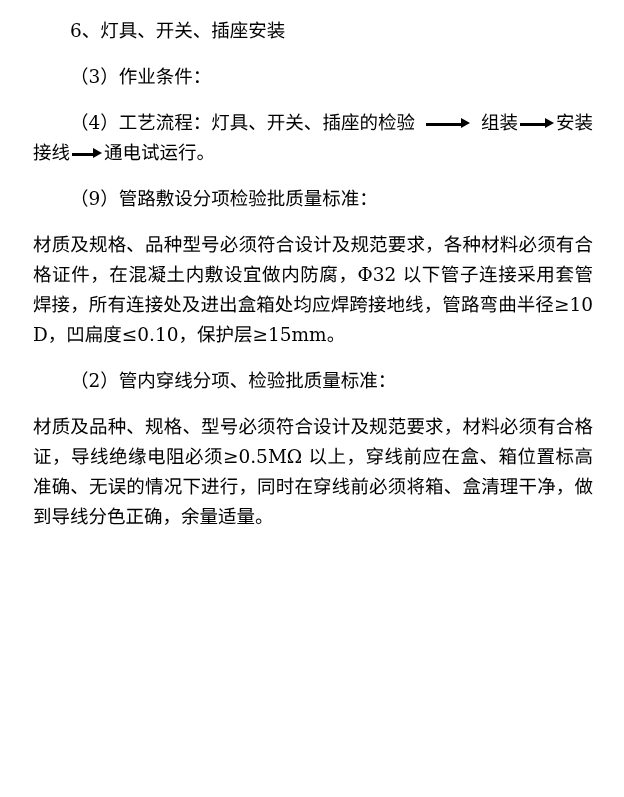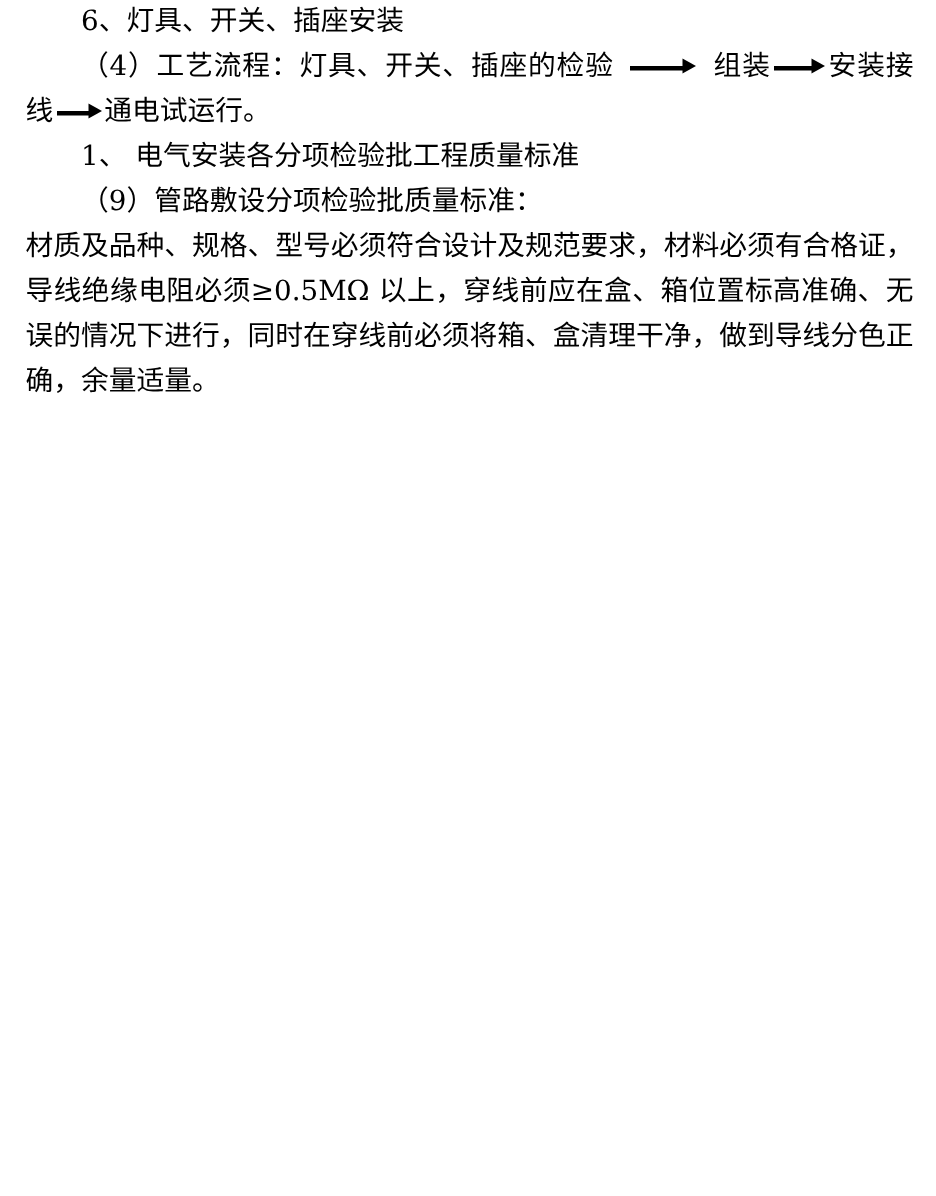--- a/index.html
+++ b/index.html
@@ -27,21 +27,21 @@
 
   .doc-body {
     position: absolute;
     left: 17px;
     top: 0px;
     width: 592px;
   }
 
   
   .para {
-    margin: 0;
+    margin: 16px;
     padding: 0;
     font-size: 18.5px;
     line-height: 30px;
     text-align: justify;
     text-justify: inter-ideograph;
     letter-spacing: 0px;
     word-break: break-all;
     white-space: normal;
   }
 
@@ -92,35 +92,41 @@
 
 <div id="page">
   <div class="doc-body">
 
     <p class="para indent">
       <span>6、灯具、开关、插座安装</span>
     </p>
 
 
 
+    <p class="para indent">
+      <span>（3）作业条件：</span>
+    </p>
 
 
     <p class="para indent">
       <span>（4）工艺流程：灯具、开关、插座的检验</span><span class="gap-sp"></span><span class="flow-arrow long"><span class="shaft"></span><span class="head"></span></span><span class="gap-sp"></span><span>组装</span><span class="flow-arrow mid"><span class="shaft"></span><span class="head"></span></span><span>安装接线</span><span class="flow-arrow short"><span class="shaft"></span><span class="head"></span></span><span>通电试运行。</span>
     </p>
 
 
-    <p class="para indent">
-      <span>1、 电气安装各分项检验批工程质量标准</span>
-    </p>
 
     <p class="para indent">
       <span>（9）管路敷设分项检验批质量标准：</span>
     </p>
 
+    <p class="para noindent">
+      <span>材质及规格、品种型号必须符合设计及规范要求，各种材料必须有合格证件，在混凝土内敷设宜做内防腐，Φ32 以下管子连接采用套管焊接，所有连接处及进出盒箱处均应焊跨接地线，管路弯曲半径≥10D，凹扁度≤0.10，保护层≥15mm。</span>
+    </p>
 
+    <p class="para indent">
+      <span>（2）管内穿线分项、检验批质量标准：</span>
+    </p>
 
     <p class="para noindent">
       <span>材质及品种、规格、型号必须符合设计及规范要求，材料必须有合格证，导线绝缘电阻必须≥0.5MΩ 以上，穿线前应在盒、箱位置标高准确、无误的情况下进行，同时在穿线前必须将箱、盒清理干净，做到导线分色正确，余量适量。</span>
     </p>
 
   </div>
 </div>
 
 </body></html>

